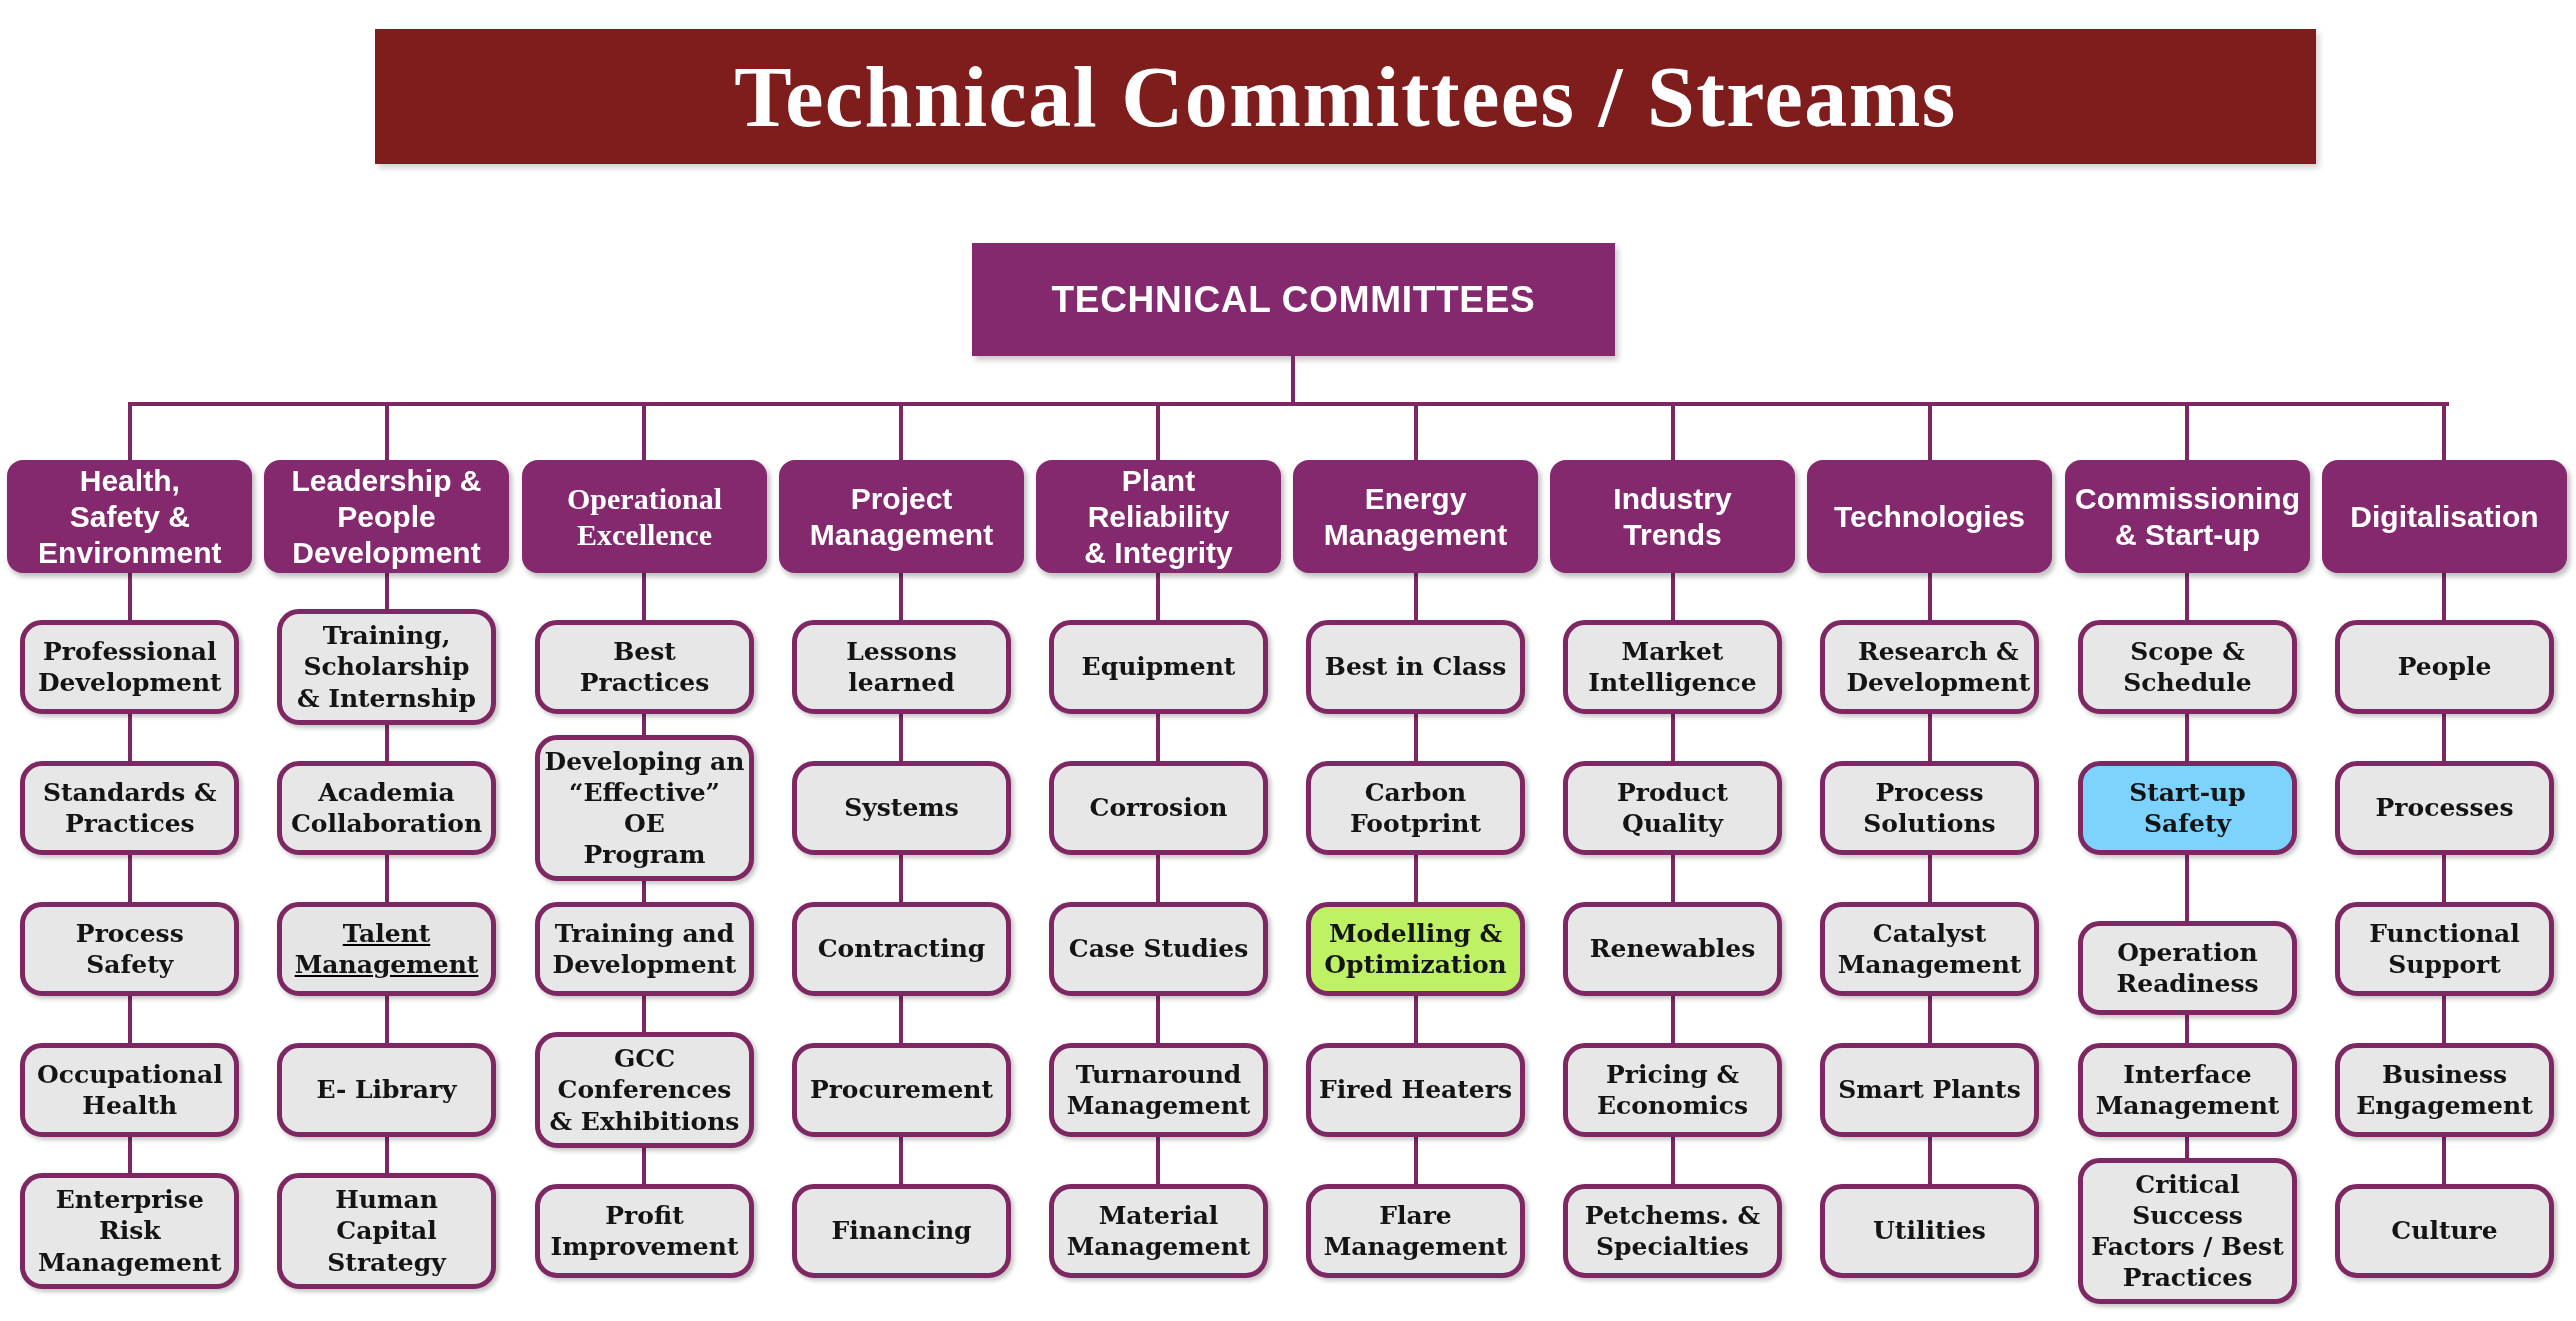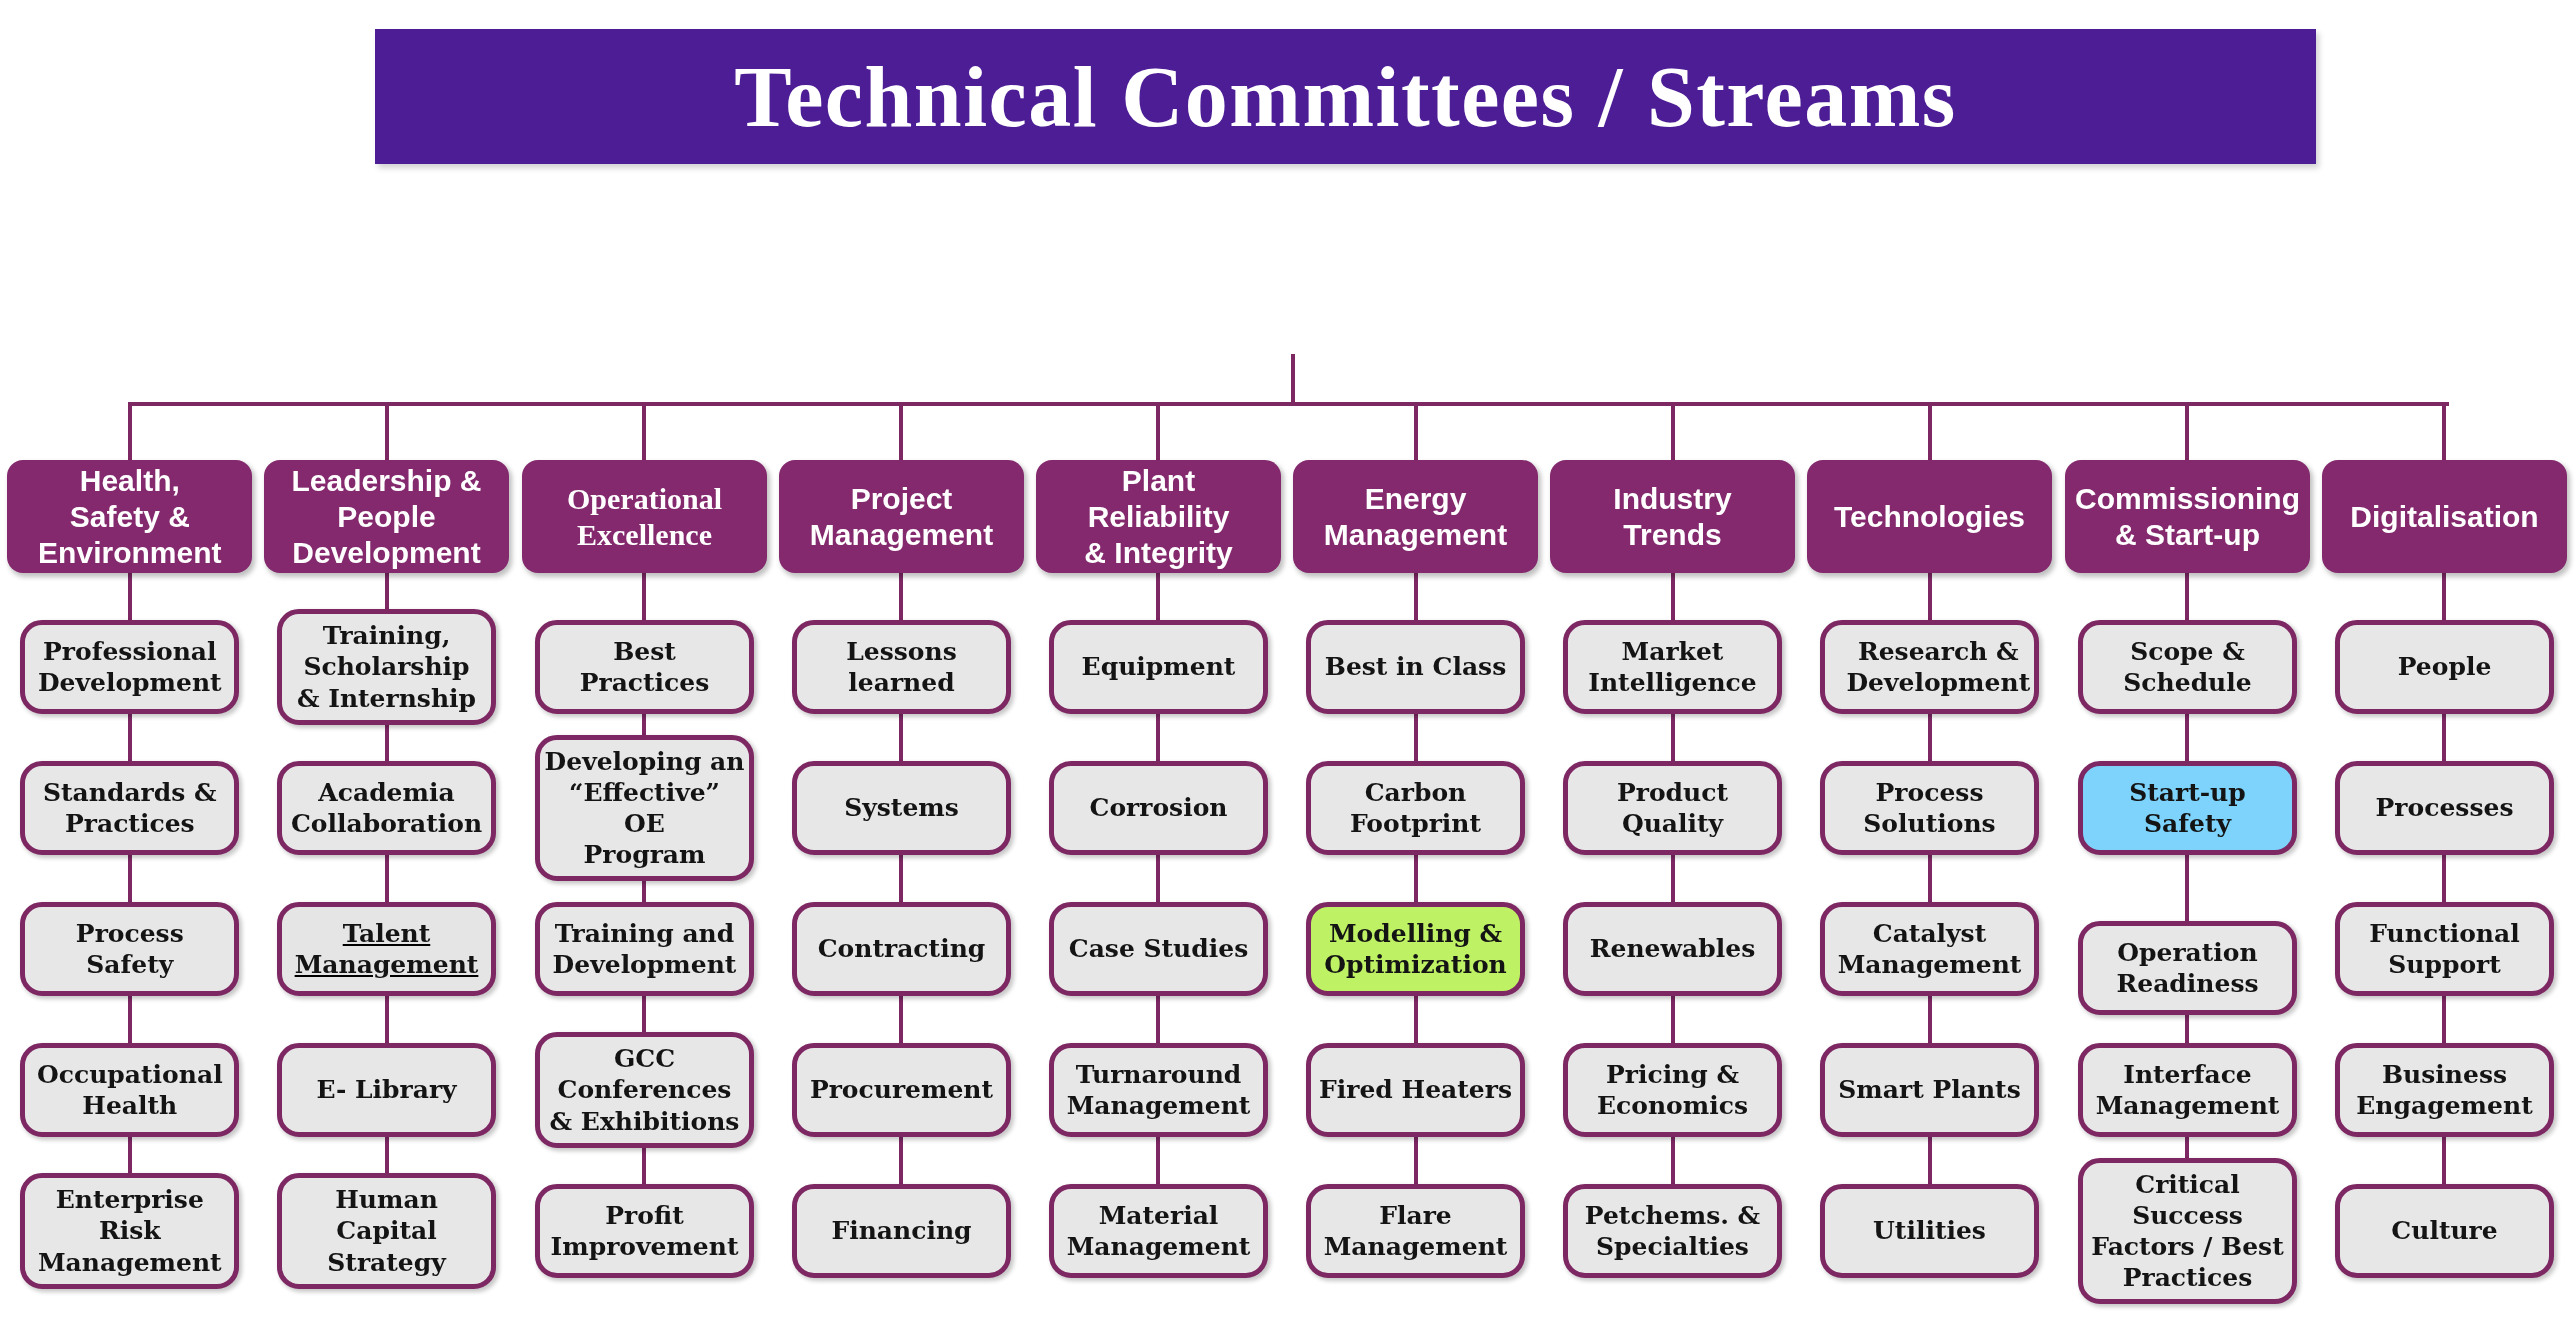--- a/index.html
+++ b/index.html
@@ -59,24 +59,27 @@
     font-family:"DejaVu Serif", serif;
     font-weight:700;font-size:25px;line-height:1.25;color:#141414;
     text-align:center;white-space:pre-line;
   }
 </style>
 </head>
 <body>
 
 <div id="canvas">
 
-  <div class="title-banner" style="background: #4c1d95; align-items: center;">
+  <div class="title-banner" style="background: #7f1d1d; align-items: center;">
     <span>Technical Committees / Streams</span>
   </div>
 
+  <div class="root-node" style="background: rgb(132, 41, 109);">
+    <span>TECHNICAL COMMITTEES</span>
+  </div>
 
   <div class="line" id="root-stem" style="left: 1291px; top: 354px; width: 4.4px; height: 51px; background: rgb(125, 39, 99);"></div>
   <div class="line" id="bus" style="left: 130px; top: 402px; width: 2319px; height: 4.4px; background: rgb(125, 39, 99);"></div>
 
   <div id="columns-layer">
       <div class="line" style="left: 128px; top: 402px; width: 4.4px; height: 830px; background: rgb(125, 39, 99);"></div>
       <div class="col" style="left: 7.3px;">
         <div class="col-header" style="background: rgb(132, 41, 109);">
           <span>Health,
 Safety &amp;

